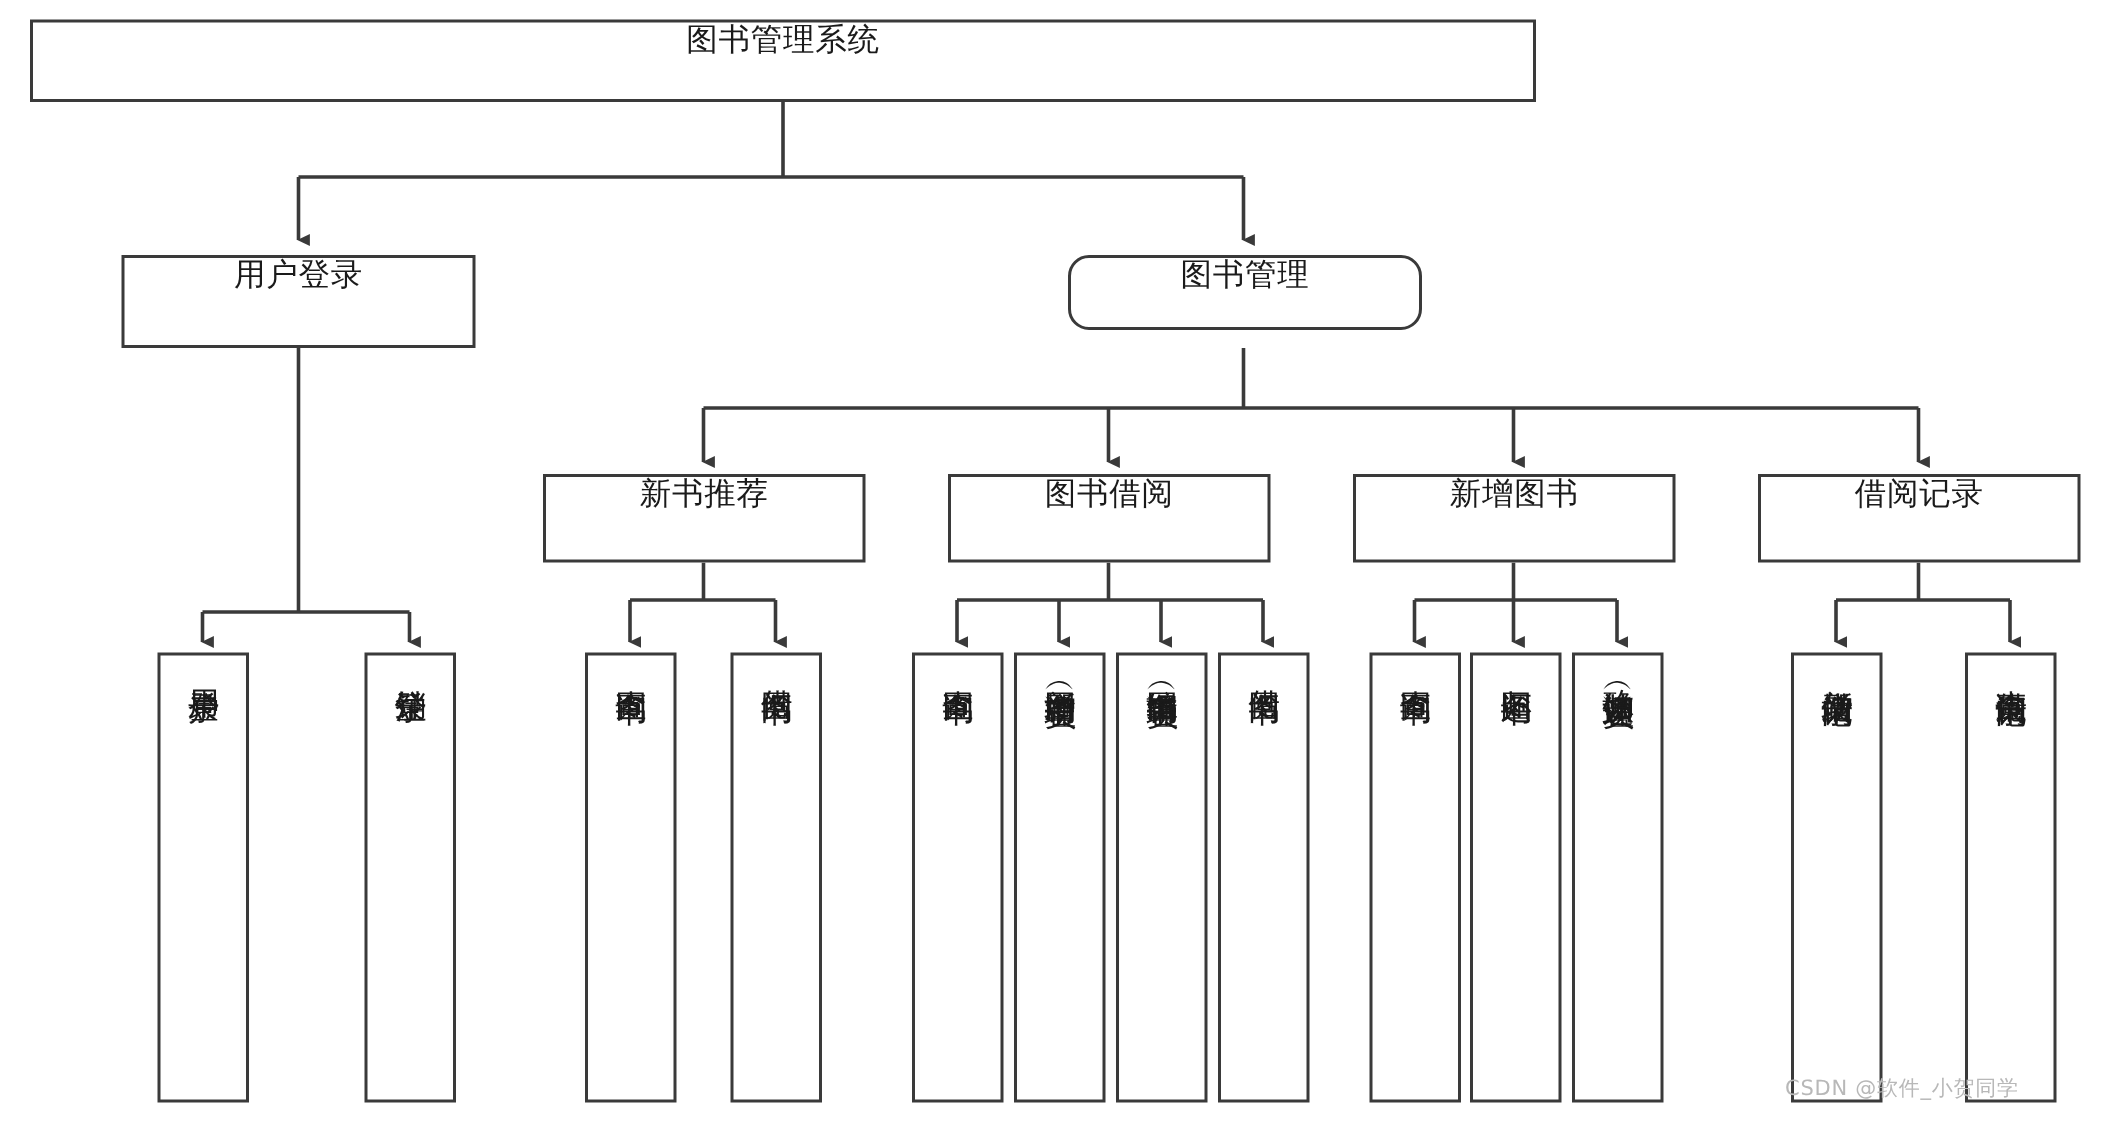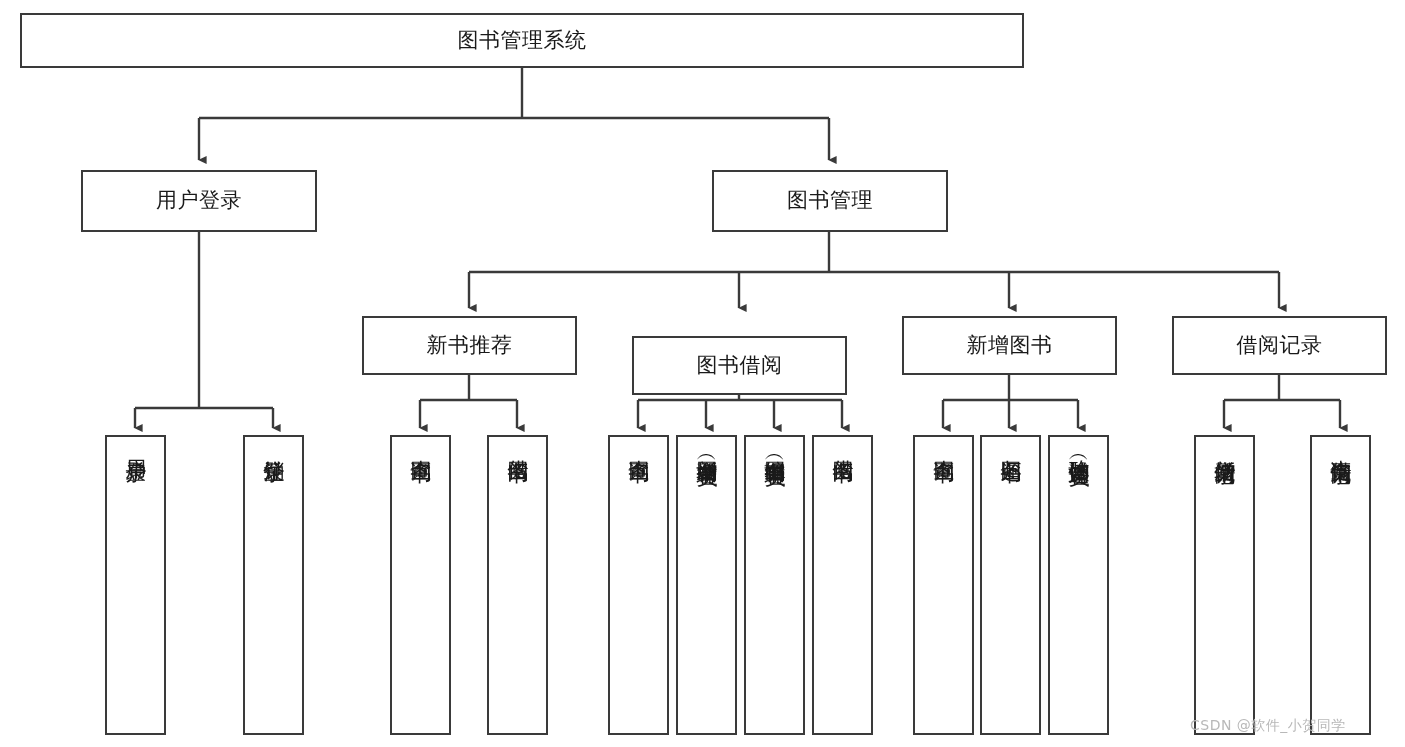--- a/index.html
+++ b/index.html
@@ -25,21 +25,21 @@
     top: 0;
     width: 1405px;
     height: 747px;
   }
   .node-box {
     position: absolute;
     box-sizing: border-box;
     background: #ffffff;
     border: 2px solid #3a3a3a;
     display: flex;
-    align-items: center;
+    align-items: flex-start;
     justify-content: center;
     overflow: hidden;
   }
   .node-label-h {
     font-size: 21px;
     color: #1a1a1a;
     letter-spacing: 0.5px;
     line-height: 1.1;
     white-space: nowrap;
     text-align: center;
@@ -125,29 +125,29 @@
   </svg>
 
   <div class="node-box" style="left:20px; top:13px; width:1004px; height:55px;">
     <span class="node-label-h">图书管理系统</span>
   </div>
 
   <div class="node-box" style="left:81px; top:170px; width:236px; height:62px;">
     <span class="node-label-h">用户登录</span>
   </div>
 
-  <div class="node-box" style="left:712px; top:170px; width:236px; height:62px;">
+  <div class="node-box" style="left:712px; top:170px; width:236px; height:50px;border-radius:14px;">
     <span class="node-label-h">图书管理</span>
   </div>
 
   <div class="node-box" style="left:362px; top:316px; width:215px; height:59px;">
     <span class="node-label-h">新书推荐</span>
   </div>
 
-  <div class="node-box" style="left:632px; top:316px; width:215px; height:59px;margin-top:20px;">
+  <div class="node-box" style="left:632px; top:316px; width:215px; height:59px;">
     <span class="node-label-h">图书借阅</span>
   </div>
 
   <div class="node-box" style="left:902px; top:316px; width:215px; height:59px;">
     <span class="node-label-h">新增图书</span>
   </div>
 
   <div class="node-box" style="left:1172px; top:316px; width:215px; height:59px;">
     <span class="node-label-h">借阅记录</span>
   </div>

